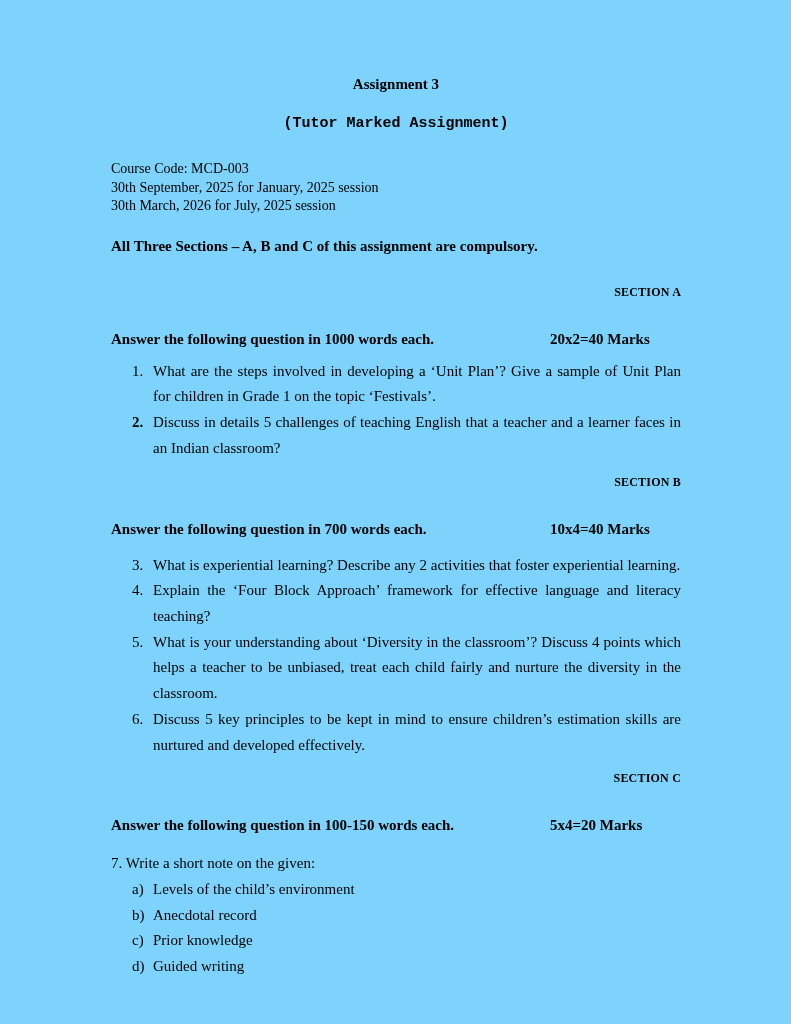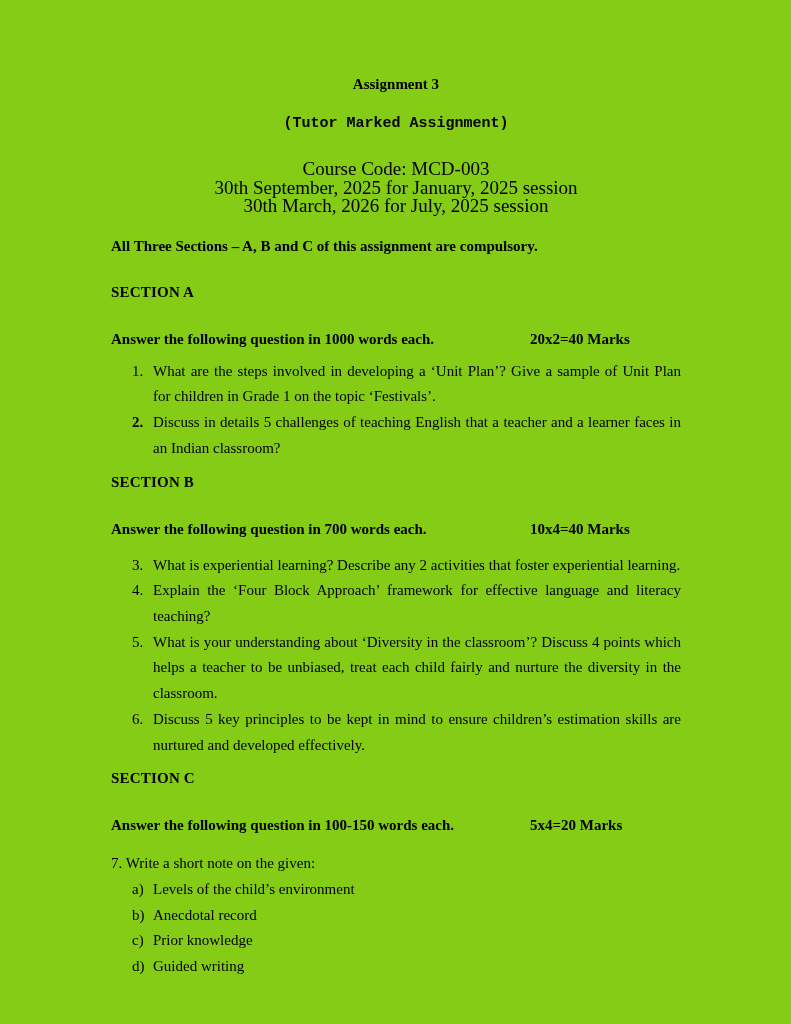--- a/index.html
+++ b/index.html
@@ -14,75 +14,75 @@
     color: #000000;
     -webkit-font-smoothing: antialiased;
   }
   .page {
     position: relative;
     width: 791px;
     height: 1024px;
     box-sizing: border-box;
     padding: 0;
     overflow: hidden;
-    background: #84cc16;
+    background: #7dd3fc;
   }
   .content {
     position: absolute;
     left: 111px;
     top: 74px;
     width: 570px;
   }
 
   
   .title-line {
     text-align: center;
     font-weight: bold;
     font-size: 15px;
     line-height: 20px;
   }
   .title-1 { margin-bottom: 20px; }
   .title-2 { margin-bottom: 26px; font-family: Liberation Mono, monospace; }
 
   .meta-block {
-    text-align: center;
-    font-size: 19px;
+    text-align: left;
+    font-size: 14px;
     line-height: 18.6px;
   }
   .meta-line { white-space: nowrap; }
 
   
   .compulsory {
     margin-top: 20px;
     font-weight: bold;
     font-size: 15px;
     line-height: 20px;
   }
 
   
   .section-heading {
-    text-align: left;
-    font-weight: bold;
-    font-size: 15px;
+    text-align: right;
+    font-weight: bold;
+    font-size: 12px;
     line-height: 20px;
     letter-spacing: 0.2px;
   }
 
   
   .answer-row {
     position: relative;
     font-weight: bold;
     font-size: 15px;
     line-height: 20px;
     white-space: nowrap;
     margin-top: 13px;
   }
   .answer-row .marks {
     position: absolute;
-    left: 419px;
+    left: 439px;
     top: 0;
     font-weight: bold;
   }
 
   
   ol.q-list {
     list-style: none;
     margin: 0;
     padding: 0;
   }

